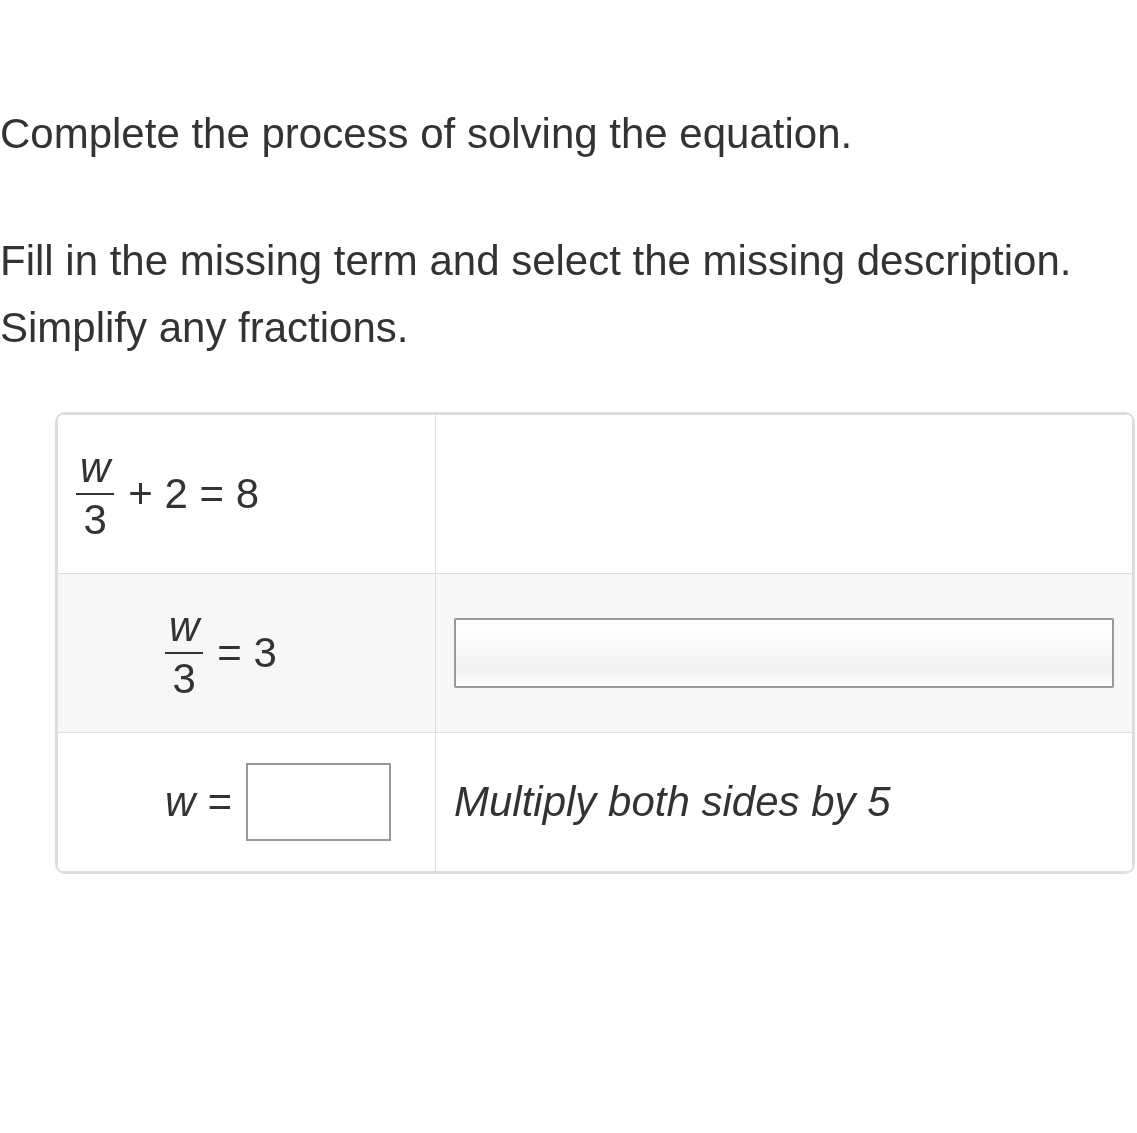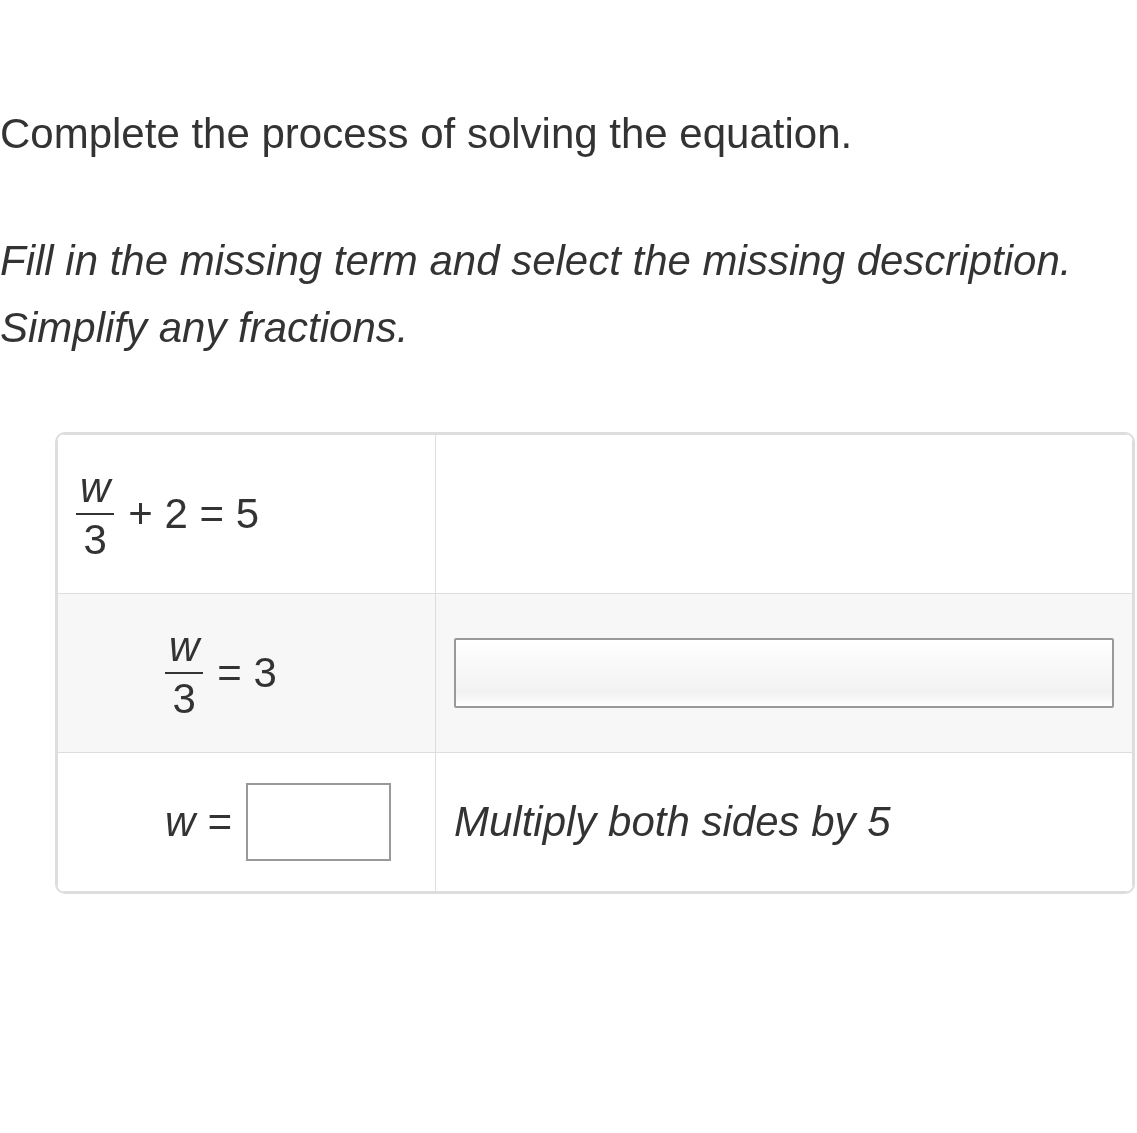--- a/index.html
+++ b/index.html
@@ -14,22 +14,21 @@
       width: 1137px;
       height: 1133px;
       padding: 0;
       background: #fff;
     }
     .instruction {
       padding: 100px 16px 0 0;
       line-height: 1.6;
     }
     .sub-instruction {
-      font-style: italic;
-      padding: 60px 0 70px 0;
+      padding: 60px 0 50px 0;
       line-height: 1.6;
     }
     .table-wrap {
       margin-left: 55px;
       border: 2px solid #ddd;
       border-radius: 10px;
       overflow: hidden;
       width: 1080px;
     }
     table {
@@ -105,21 +104,21 @@
 <div class="table-wrap">
   <table>
     <tbody>
         <tr>
       <td class="eq-col">
         <div class="eq-line">
           <span class="fraction">
             <span class="num">w</span>
             <span class="den">3</span>
           </span>
-          <span>+ 2 = 5</span>
+          <span>+ 2 = 8</span>
         </div>
       </td>
       <td class="desc-col"></td>
     </tr>
     <tr class="shaded">
       <td class="eq-col">
         <div class="eq-line">
           <span class="indent"></span>
           <span class="fraction">
             <span class="num">w</span>

